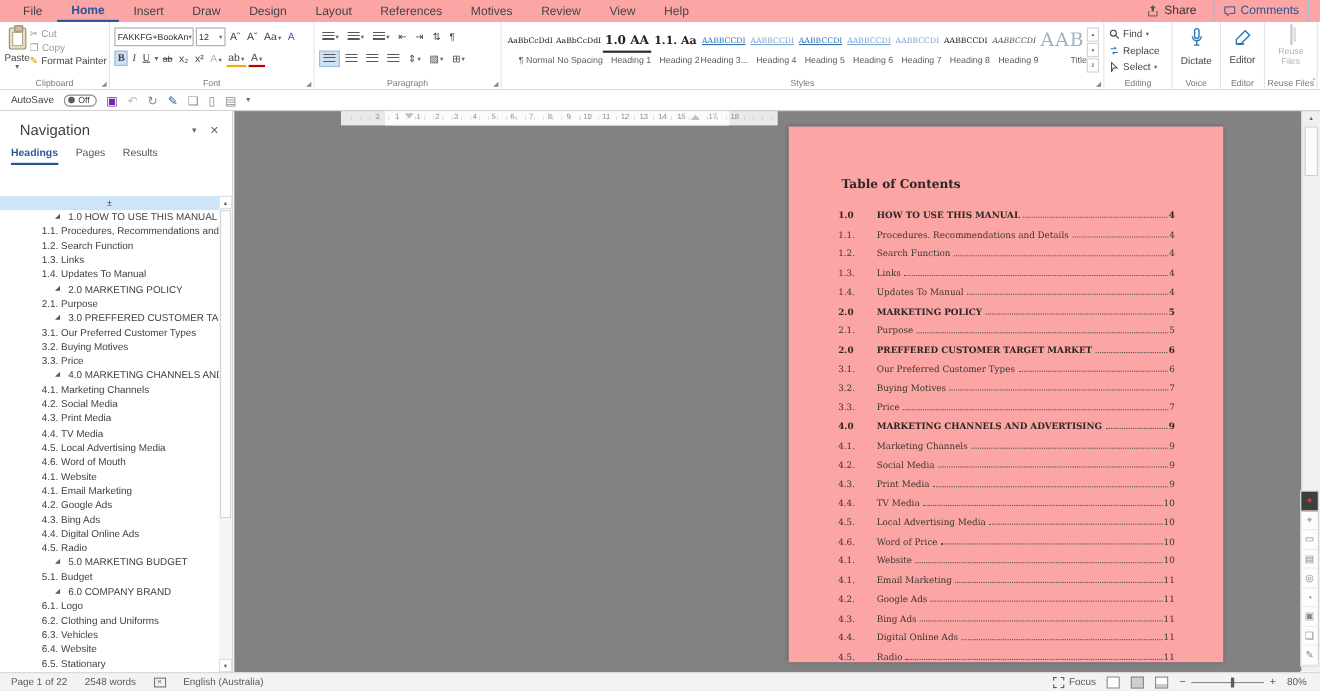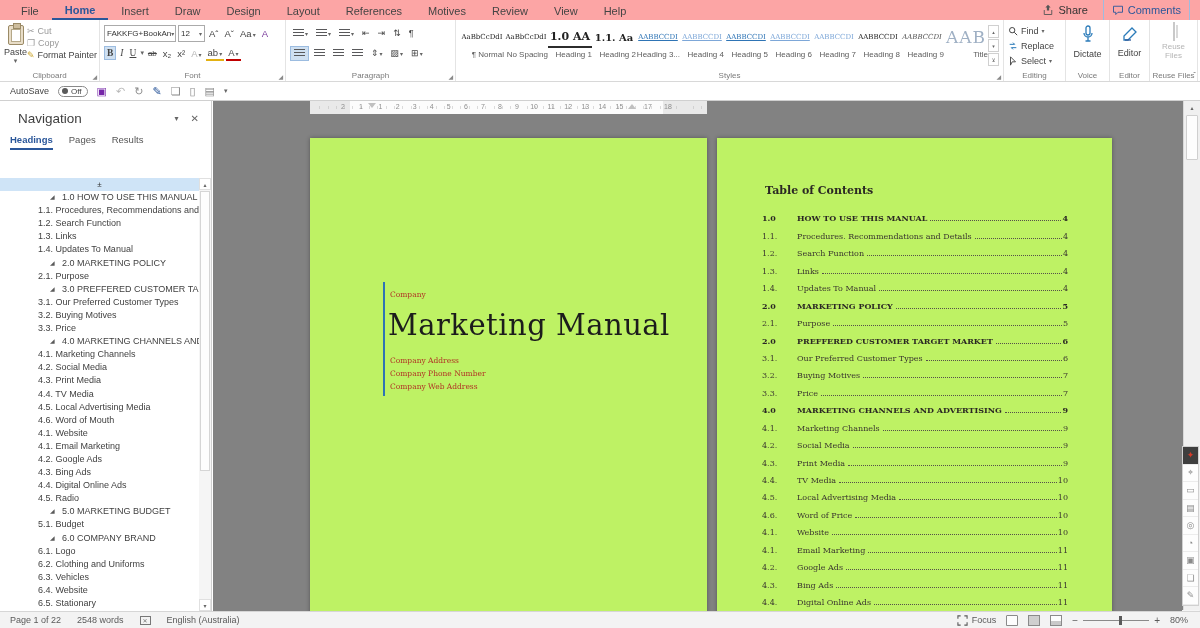--- a/index.html
+++ b/index.html
@@ -135,21 +135,21 @@
   .ruler-ticks { position:absolute; inset:0; background:repeating-linear-gradient(to right, transparent 0 7.3px, #b9b9b9 7.3px 8.3px); background-position:2px 0; background-size:100% 3px; background-repeat:repeat-x; background-position-y:5px; opacity:.5; }
   .r-nums { position:absolute; top:2px; display:flex; font-size:7px; color:#8e8e8e; }
   .r-left { left:24px; width:36px; }
   .r-mid { left:62px; width:256px; }
   .r-right { left:328px; width:40px; }
   .r-nums span { flex:1; text-align:center; }
   .ind { position:absolute; width:0; height:0; }
   .ind-l { left:58px; top:2px; border-left:4px solid transparent; border-right:4px solid transparent; border-top:5px solid #c0c0c0; }
   .ind-r { left:318px; top:3px; border-left:4px solid transparent; border-right:4px solid transparent; border-bottom:5px solid #c0c0c0; }
 
-  .page { position:absolute; top:37px; background:#bef264; box-shadow:0 0 4px rgba(0,0,0,.35); height:calc(100% - 23px); }
+  .page { position:absolute; top:14px; background:#fca5a5; box-shadow:0 0 4px rgba(0,0,0,.35); height:calc(100% - 23px); }
   .page1 { left:97px; width:397px; }
   .page2 { left:504px; width:395px; }
 
   .doc-serif { font-family:"DejaVu Serif", serif; }
   .vline { position:absolute; left:73px; top:144px; width:2px; height:114px; background:#2e74b5; }
   .p1-company { position:absolute; left:80px; top:152px; font-size:7.5px; color:#b13425; }
   .p1-title { position:absolute; left:78px; top:170px; font-size:29px; color:#1c1c1c; letter-spacing:.5px; }
   .p1-line { position:absolute; left:80px; font-size:7.5px; color:#b13425; }
 
   .toc-title { position:absolute; left:48px; top:46px; font-size:11px; font-weight:bold; color:#2b2824; }
@@ -699,28 +699,20 @@
           <span>15</span>
         </span>
       <span class="r-nums r-right">
           <span>17</span>
           <span>18</span>
         </span>
       <span class="ind ind-l"></span>
       <span class="ind ind-r"></span>
     </div>
 
-    <div class="page page1 doc-serif">
-      <span class="vline"></span>
-      <div class="p1-company">Company</div>
-      <div class="p1-title">Marketing Manual</div>
-      <div class="p1-line" style="top:218px;">Company Address</div>
-      <div class="p1-line" style="top:231px;">Company Phone Number</div>
-      <div class="p1-line" style="top:244px;">Company Web Address</div>
-    </div>
 
     <div class="page page2 doc-serif">
       <div class="toc-title">Table of Contents</div>
       <div class="toc">
 
           <div class="toc-row b">
             <span class="num">1.0</span>
             <span class="lbl">HOW TO USE THIS MANUAL</span>
             <span class="lead"></span>
             <span class="pg">4</span>

